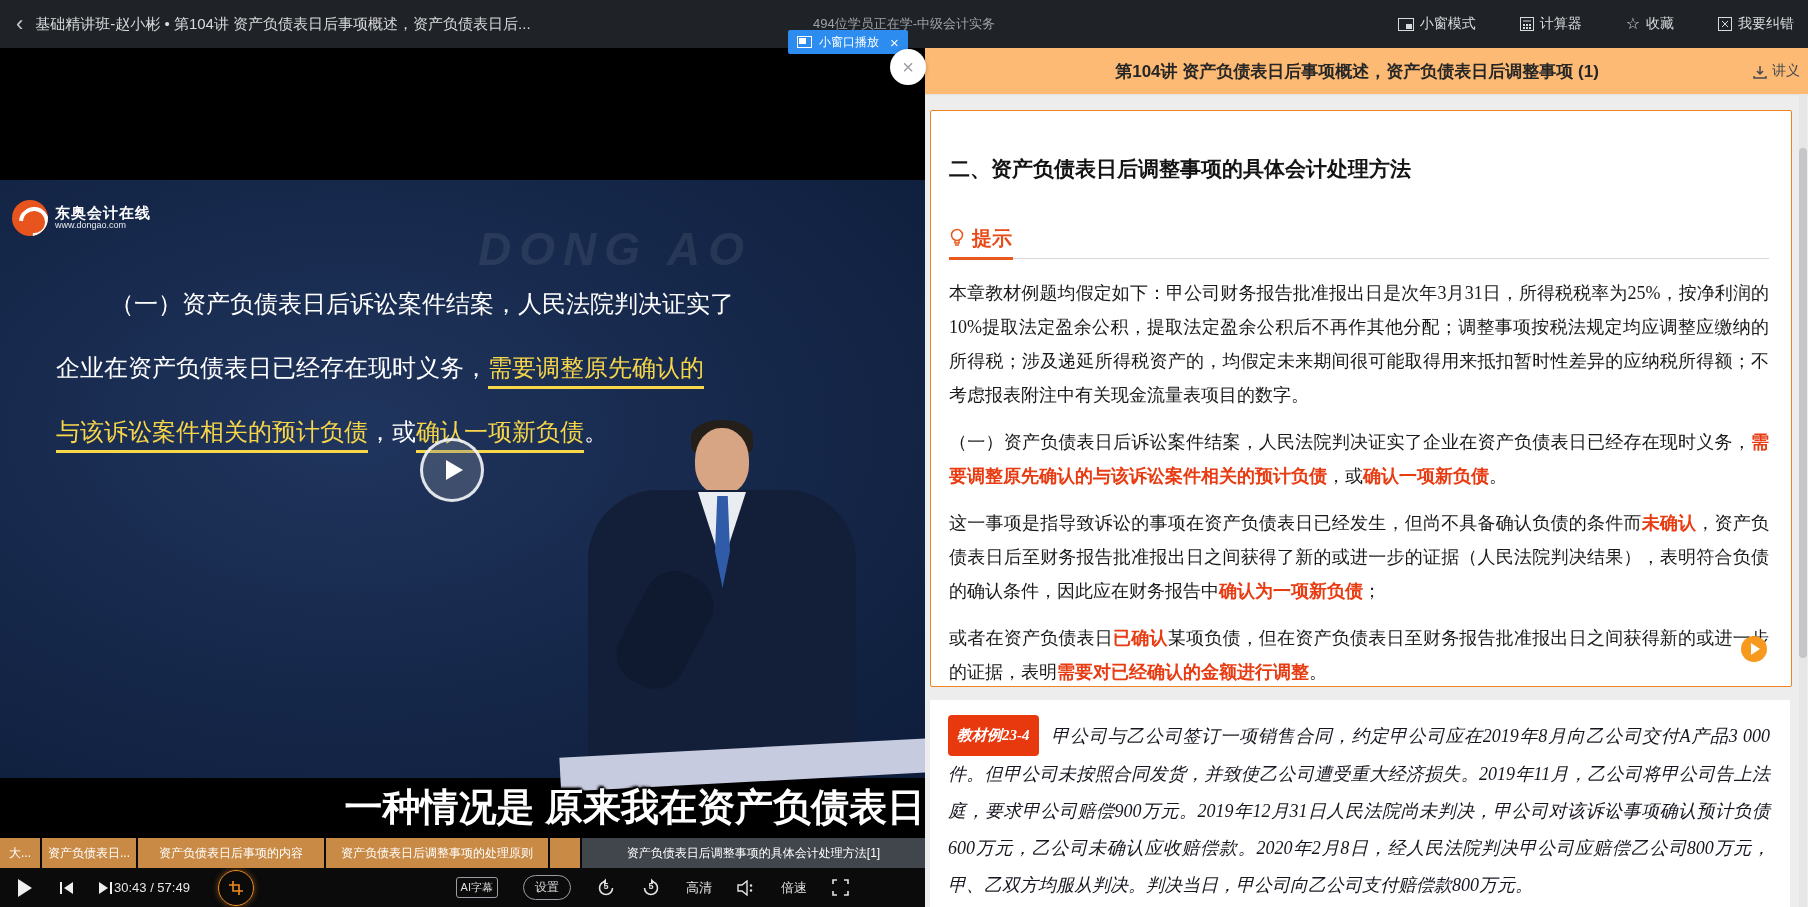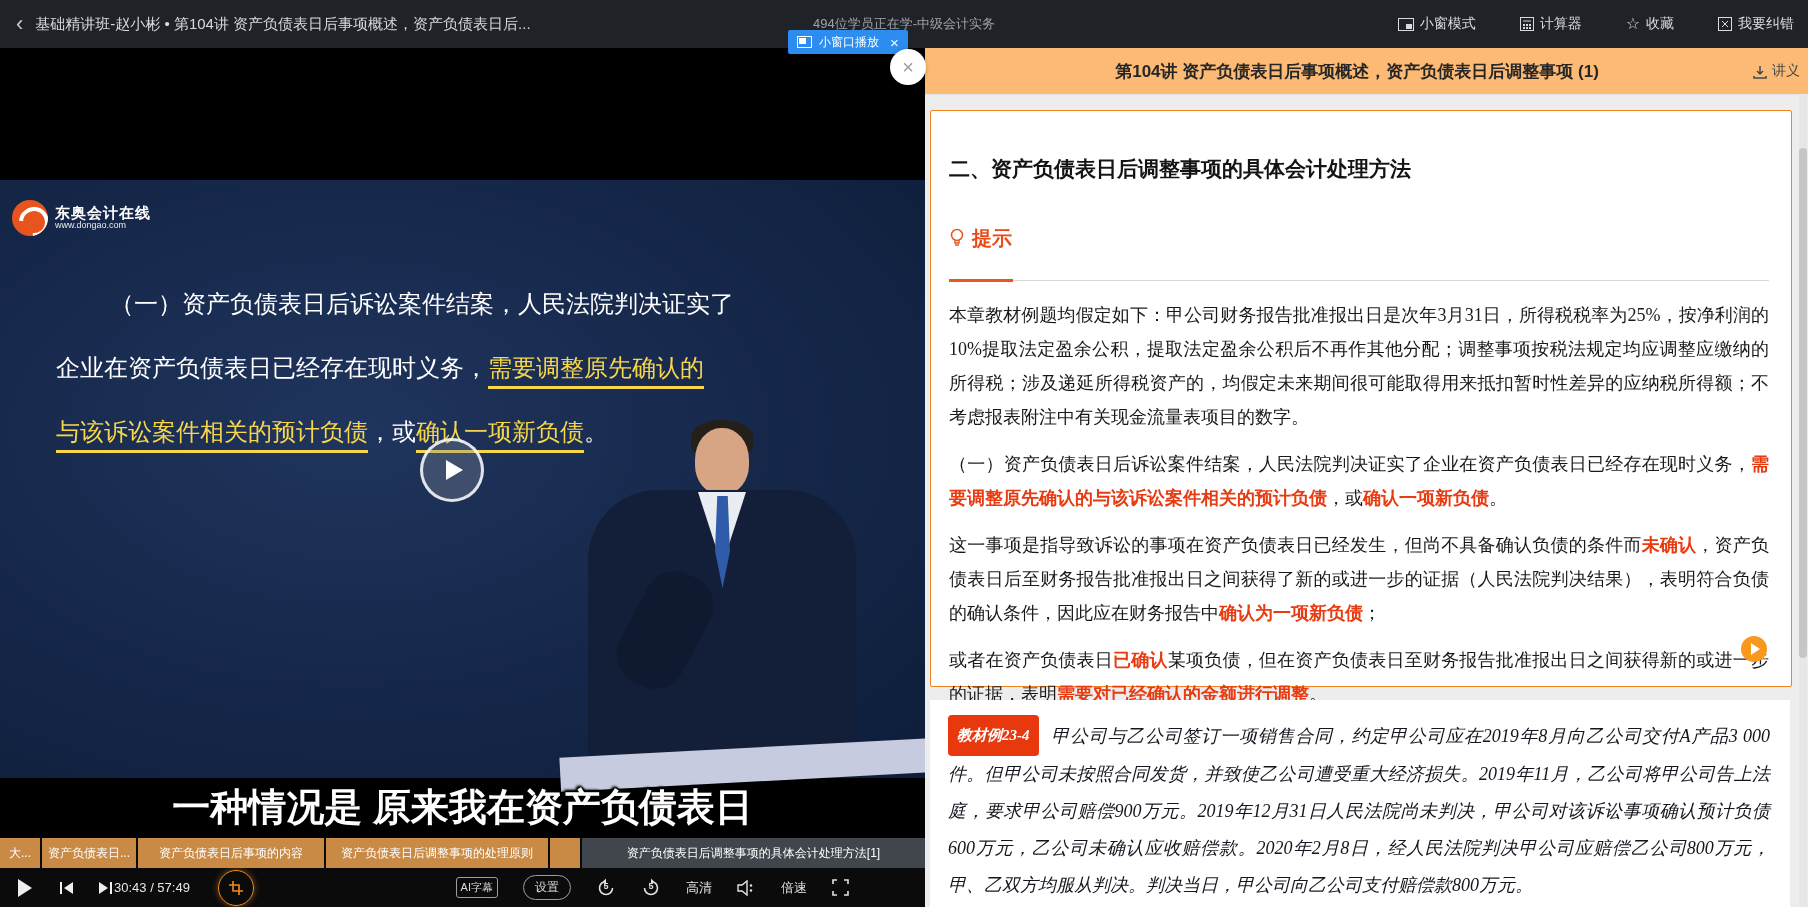--- a/index.html
+++ b/index.html
@@ -38,21 +38,21 @@
   .play-overlay{position:absolute;left:420px;top:258px;width:58px;height:58px;border:3px solid rgba(255,255,255,.85);border-radius:50%;background:rgba(125,135,150,.35);display:flex;align-items:center;justify-content:center;cursor:pointer;}
   .play-overlay i{display:block;width:0;height:0;border-left:17px solid #fff;border-top:10px solid transparent;border-bottom:10px solid transparent;margin-left:5px;}
   .instructor{position:absolute;left:570px;top:240px;width:310px;height:358px;}
   .inst-hair{position:absolute;left:121px;top:0;width:62px;height:34px;background:#242019;border-radius:50% 50% 20% 20%;}
   .inst-head{position:absolute;left:125px;top:8px;width:54px;height:66px;background:#d8a584;border-radius:48% 48% 44% 44%;}
   .inst-body{position:absolute;left:18px;top:70px;width:268px;height:288px;background:#131e38;border-radius:70px 70px 0 0;}
   .inst-shirt{position:absolute;left:128px;top:72px;width:48px;height:74px;background:#e9edf2;clip-path:polygon(0 0,100% 0,50% 100%);}
   .inst-tie{position:absolute;left:145px;top:76px;width:15px;height:92px;background:#2f5ba8;clip-path:polygon(15% 0,85% 0,100% 60%,50% 100%,0 60%);}
   .inst-arm{position:absolute;left:60px;top:150px;width:70px;height:120px;background:#0f1930;border-radius:30px;transform:rotate(28deg);}
   .desk{position:absolute;left:-10px;top:328px;width:370px;height:34px;background:#c7cbdf;transform:rotate(-3deg);}
-  .subtitle{position:absolute;left:0;width:925px;top:734px;text-align:center;font-size:38px;font-weight:700;color:#fff;white-space:nowrap;
+  .subtitle{position:absolute;left:0;width:925px;top:734px;text-align:right;font-size:38px;font-weight:700;color:#fff;white-space:nowrap;
     text-shadow:2px 0 2px #000,-2px 0 2px #000,0 2px 2px #000,0 -2px 2px #000,2px 2px 3px #000,-2px -2px 3px #000;}
 
   
   .chapters{position:absolute;left:0;top:838px;width:925px;height:30px;background:#0a0a0a;display:flex;gap:2px;align-items:stretch;}
   .chap{background:#c98a45;color:#fff;font-size:12px;display:flex;align-items:center;justify-content:center;white-space:nowrap;overflow:hidden;padding:0 3px;cursor:pointer;}
   .chap.c1{width:34px;}.chap.c2{width:88px;}.chap.c3{width:180px;}.chap.c4{width:216px;}.chap.c5{width:24px;}
   .chap.c6{flex:1;background:#41454c;}
 
   
   .controls{position:absolute;left:0;top:868px;width:925px;height:39px;background:#0b0b0c;display:flex;align-items:center;color:#e3e4e6;}
@@ -71,21 +71,21 @@
   .seek5 b{position:absolute;left:0;top:3px;width:20px;text-align:center;font-size:9px;font-weight:700;color:#e3e4e6;}
 
   
   .panel{position:absolute;left:925px;top:48px;width:883px;height:859px;background:#ededee;}
   .panel-header{position:absolute;left:0;top:0;right:0;height:46px;background:#fdba74;border-bottom:1px solid #e2e2e3;display:flex;align-items:center;}
   .panel-title{flex:1;text-align:center;padding-left:50px;font-size:17px;font-weight:700;color:#262626;white-space:nowrap;overflow:hidden;}
   .handout{display:flex;align-items:flex-end;gap:5px;font-size:14px;color:#46494e;padding:0 8px 0 14px;cursor:pointer;white-space:nowrap;}
   .note-box{position:absolute;left:5px;top:62px;width:860px;height:575px;background:#fff;border:1px solid #f0831f;border-radius:2px;}
   .note-inner{position:absolute;left:18px;right:22px;top:0;}
   .note-h2{margin:44px 0 0;font-size:21px;font-weight:700;color:#141414;}
-  .tip-row{margin-top:42px;display:flex;align-items:center;gap:7px;color:#e84a17;font-size:20px;font-weight:700;padding-bottom:28px;border-bottom:1px solid #d9d9d9;position:relative;}
+  .tip-row{margin-top:42px;display:flex;align-items:center;gap:7px;color:#e84a17;font-size:20px;font-weight:700;padding-bottom:6px;border-bottom:1px solid #d9d9d9;position:relative;}
   .tip-row::after{content:"";position:absolute;left:0;bottom:-2px;width:64px;height:3px;background:#e8591d;}
   .note-paras{margin-top:17px;font-family:"Liberation Serif",serif;font-size:18px;line-height:34px;color:#191919;text-align:justify;}
   .note-paras p{margin:0 0 13px;}
   .hl{color:#e83b11;font-weight:700;}
   .more-btn{position:absolute;right:24px;bottom:24px;width:26px;height:26px;border-radius:50%;background:#f6991c;display:flex;align-items:center;justify-content:center;cursor:pointer;}
   .more-btn i{display:block;width:0;height:0;border-left:9px solid #fff;border-top:6px solid transparent;border-bottom:6px solid transparent;margin-left:3px;}
   .example-box{position:absolute;left:5px;top:652px;width:860px;height:255px;background:#fff;overflow:hidden;}
   .example-inner{padding:15px 20px 0 18px;font-family:"Liberation Serif",serif;font-style:italic;font-size:18px;line-height:37px;color:#15151f;text-align:justify;}
   .example-inner p{margin:0;}
   .ex-badge{display:inline-block;background:#e8380d;color:#fff;font-weight:700;font-size:15px;font-style:italic;padding:2px 9px;border-radius:4px;margin-right:12px;vertical-align:2px;}
@@ -151,20 +151,21 @@
 
   <div class="video">
     <div class="stage">
       <div class="logo">
         <span class="logo-mark"></span>
         <span class="logo-txt">
           <div class="logo-cn">东奥会计在线</div>
           <div class="logo-url">www.dongao.com</div>
         </span>
       </div>
+      <div class="watermark">DONG AO</div>
       <div class="slide">
         <div class="slide-line indent"><span>（一）资产负债表日后诉讼案件结案，人民法院判决证实了</span></div>
         <div class="slide-line"><span>企业在资产负债表日已经存在现时义务，</span><span class="yl">需要调整原先确认的</span></div>
         <div class="slide-line"><span class="yl">与该诉讼案件相关的预计负债</span><span>，或</span><span class="yl">确认一项新负债</span><span>。</span></div>
       </div>
       <div class="play-overlay">
           <i></i>
         </div>
       <div class="instructor">
         <span class="inst-hair"></span>

